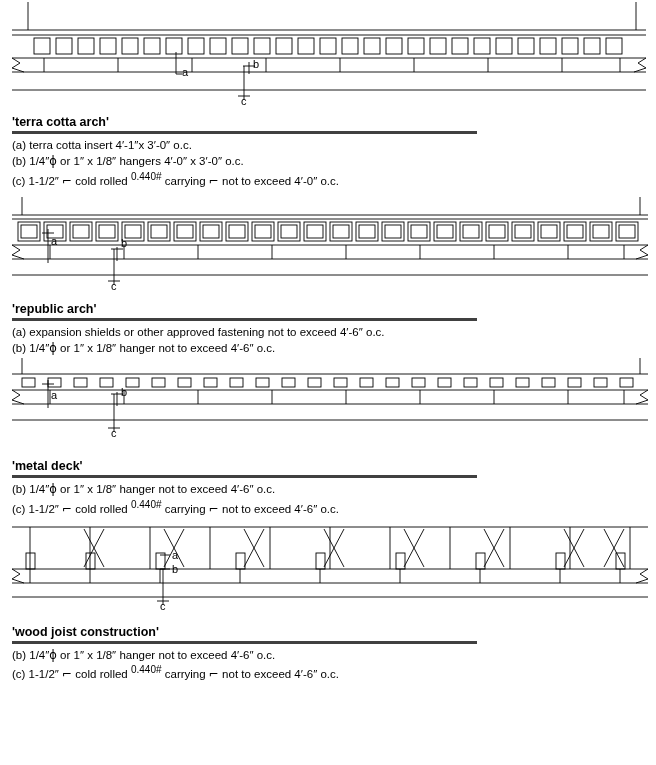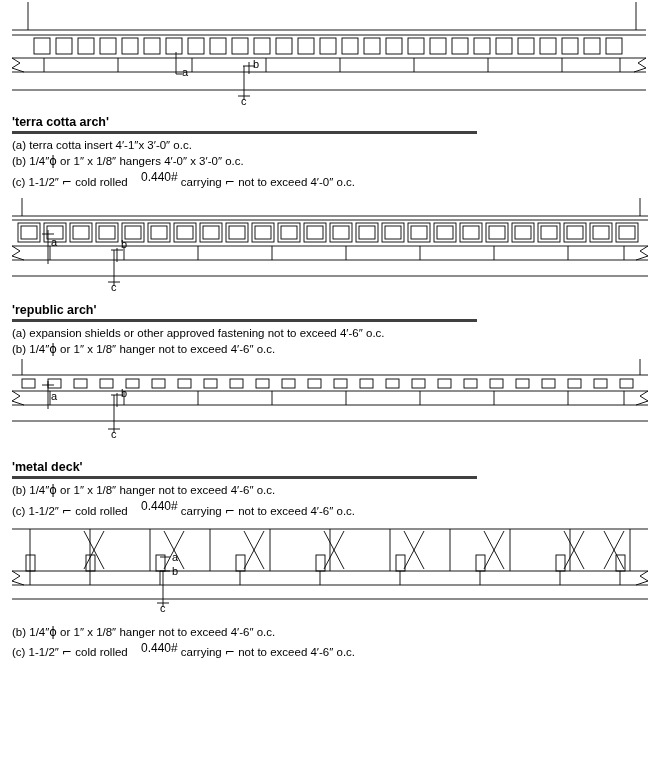--- a/index.html
+++ b/index.html
@@ -46,24 +46,23 @@
     line-height: 15px;
     margin-bottom: 3px;
   }
   .note {
     font-size: 11.5px;
     color: #000;
     line-height: 16px;
     white-space: nowrap;
   }
   .note .sup {
-    font-size: 12px;
+    font-size: 10px;
     vertical-align: super;
     letter-spacing: 0;
-    margin-left: 10px;
   }
   .note .chan {
     font-family: "DejaVu Sans", sans-serif;
     font-size: 12px;
   }
   .note .phi {
     font-family: "DejaVu Sans", sans-serif;
   }
   .lbl {
     font-size: 11px;
@@ -389,18 +388,19 @@
 
           <line x1="163" y1="52" x2="163" y2="88"></line>
           <line x1="157" y1="84" x2="169" y2="84"></line>
         </g>
         <text class="lbl" x="172" y="42">a</text>
         <text class="lbl" x="172" y="56">b</text>
         <text class="lbl" x="160" y="93">c</text>
       </svg>
     </div>
     <div class="caption-block">
+      <div class="fig-title">'wood joist construction'</div>
       <div class="note"><span><span>(b) 1/4″</span><span class="phi">ϕ</span><span> or 1″ x 1/8″ hanger not to exceed 4′-6″ o.c.</span></span></div>
       <div class="note"><span><span>(c) 1-1/2″ </span><span class="chan">⌐</span><span> cold rolled </span><span class="sup">0.440#</span><span> carrying </span><span class="chan">⌐</span><span> not to exceed 4′-6″ o.c.</span></span></div>
     </div>
   </div>
 
 </div>
 
 </body></html>

